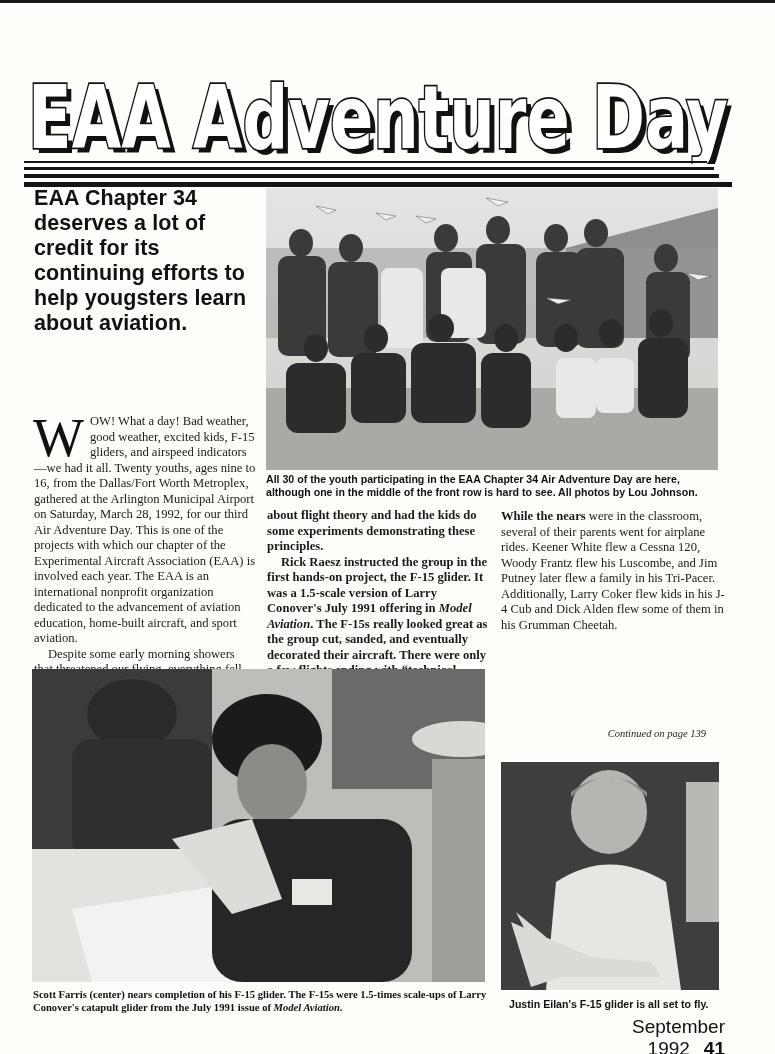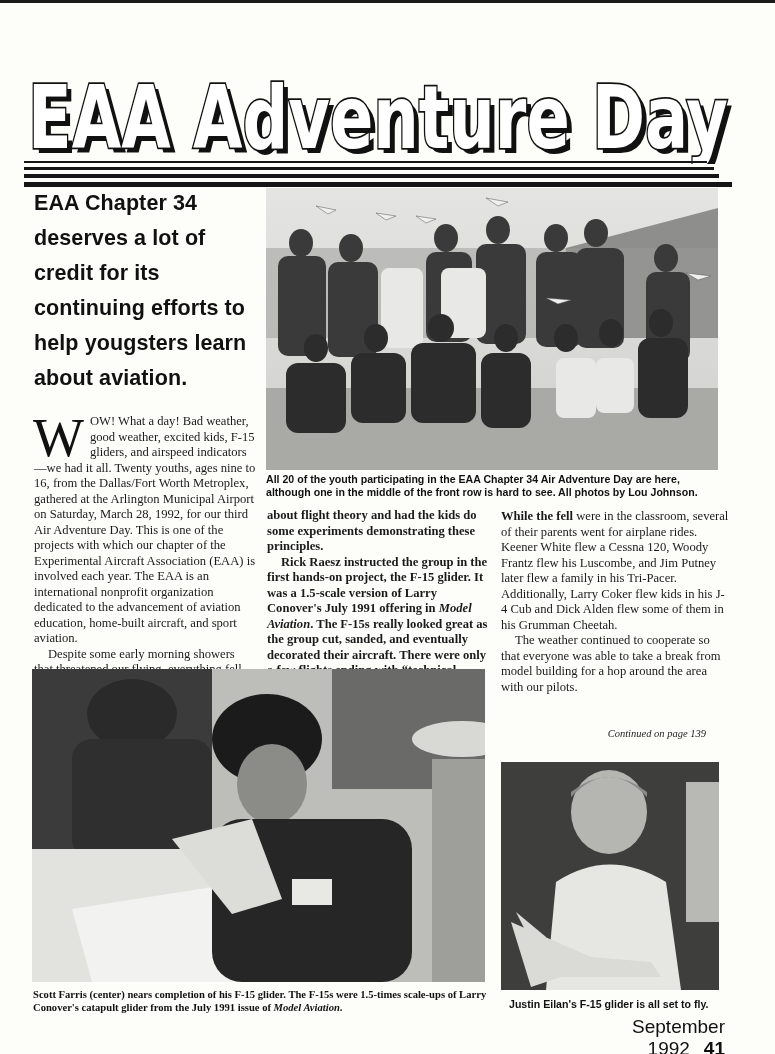--- a/index.html
+++ b/index.html
@@ -15,21 +15,21 @@
     position: absolute; left: 22px; top: 64px; width: 720px; height: 100px;
   }
   .title svg { width: 100%; height: 100%; }
   .rules { position: absolute; left: 24px; top: 161px; width: 710px; }
   .rule { position: absolute; background: #151515; }
 
   
   .deck {
     position: absolute; left: 34px; top: 186px; width: 225px;
     font-family: "Liberation Sans", sans-serif; font-weight: 700;
-    font-size: 21.5px; line-height: 35px; color: #111; letter-spacing: 0.1px;
+    font-size: 21.5px; line-height: 25px; color: #111; letter-spacing: 0.1px;
   }
   .byline { display: block; }
   .byline .sq { display: inline-block; width: 13px; height: 13px; background: #111; margin-right: 7px; vertical-align: 1px; }
 
   
   .col {
     position: absolute; font-size: 12.6px; line-height: 15.5px; color: #1a1a1a;
     text-align: left;
   }
   .col p { margin: 0; }
@@ -142,35 +142,34 @@
     <g fill="#f0f0ee" stroke="#555" stroke-width="0.5">
       <polygon points="50,18 70,22 62,26"></polygon>
         <polygon points="110,25 130,28 120,32"></polygon>
       <polygon points="150,28 170,31 160,35"></polygon>
         <polygon points="220,10 242,14 232,18"></polygon>
       <polygon points="420,85 445,88 432,92"></polygon>
         <polygon points="280,110 305,112 292,116"></polygon>
     </g>
   </svg>
 </div>
-<div class="caption cap1">All 20 of the youth participating in the EAA Chapter 34 Air Adventure Day are here, although one in the middle of the front row is hard to see. All photos by Lou Johnson.</div>
+<div class="caption cap1">All 30 of the youth participating in the EAA Chapter 34 Air Adventure Day are here, although one in the middle of the front row is hard to see. All photos by Lou Johnson.</div>
 
 <div class="col col1">
   <p><span class="dropcap">W</span><span>OW! What a day! Bad weather, good weather, excited kids, F-15 gliders, and airspeed indicators—we had it all. Twenty youths, ages nine to 16, from the Dallas/Fort Worth Metroplex, gathered at the Arlington Municipal Airport on Saturday, March 28, 1992, for our third Air Adventure Day. This is one of the projects with which our chapter of the Experimental Aircraft Association (EAA) is involved each year. The EAA is an international nonprofit organization dedicated to the advancement of aviation education, home-built aircraft, and sport aviation.</span></p>
   <p class="indent">Despite some early morning showers that threatened our flying, everything fell into place after a quick orientation. Jim Putney started the program by teaching the group</p>
 </div>
 
 <div class="col col2">
   <p>about flight theory and had the kids do some experiments demonstrating these principles.</p>
   <p class="indent"><span>Rick Raesz instructed the group in the first hands-on project, the F-15 glider. It was a 1.5-scale version of Larry Conover's July 1991 offering in </span><i>Model Aviation</i><span>. The F-15s really looked great as the group cut, sanded, and eventually decorated their aircraft. There were only a few flights ending with “technical difficulties”; in general, they flew well.</span></p>
 </div>
 
 <div class="col col3">
-  <p><span class="lead">While the fell</span><span> were in the classroom, several of their parents went for airplane rides. Keener White flew a Cessna 120, Woody Frantz flew his Luscombe, and Jim Putney later flew a family in his Tri-Pacer. Additionally, Larry Coker flew kids in his J-4 Cub and Dick Alden flew some of them in his Grumman Cheetah.</span></p>
-  <p class="indent">The weather continued to cooperate so that everyone was able to take a break from model building for a hop around the area with our pilots.</p>
+  <p><span class="lead">While the nears</span><span> were in the classroom, several of their parents went for airplane rides. Keener White flew a Cessna 120, Woody Frantz flew his Luscombe, and Jim Putney later flew a family in his Tri-Pacer. Additionally, Larry Coker flew kids in his J-4 Cub and Dick Alden flew some of them in his Grumman Cheetah.</span></p>
   <div class="gap"></div>
 </div>
 <div class="cont">Continued on page 139</div>
 
 <div class="photo photo2">
   <svg viewBox="0 0 453 313" preserveAspectRatio="none">
     <rect width="453" height="313" fill="#bdbdba"></rect>
     <rect x="0" y="0" width="180" height="180" fill="#3b3b3b"></rect>
     <ellipse cx="100" cy="45" rx="45" ry="35" fill="#2a2a2a"></ellipse>
     <rect x="40" y="70" width="140" height="120" rx="20" fill="#2f2f2f"></rect>

